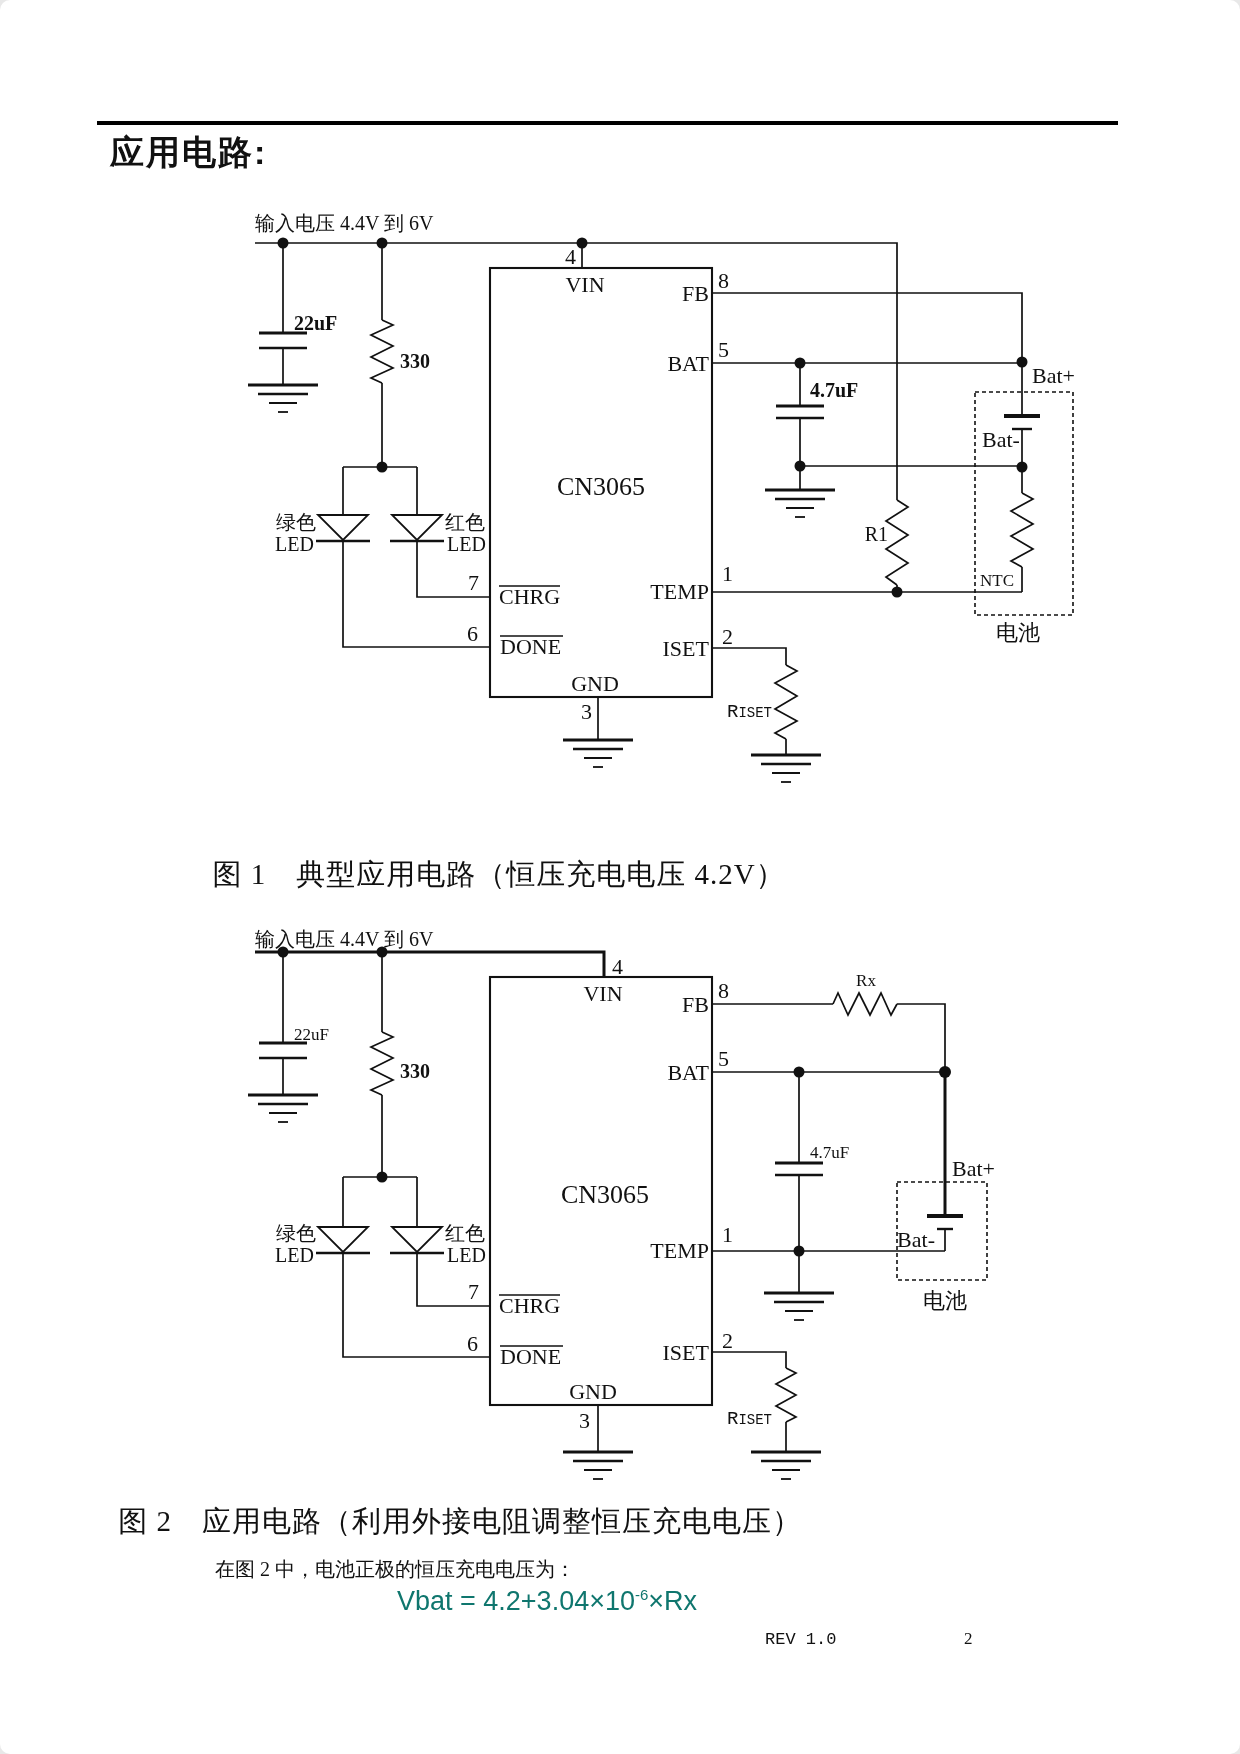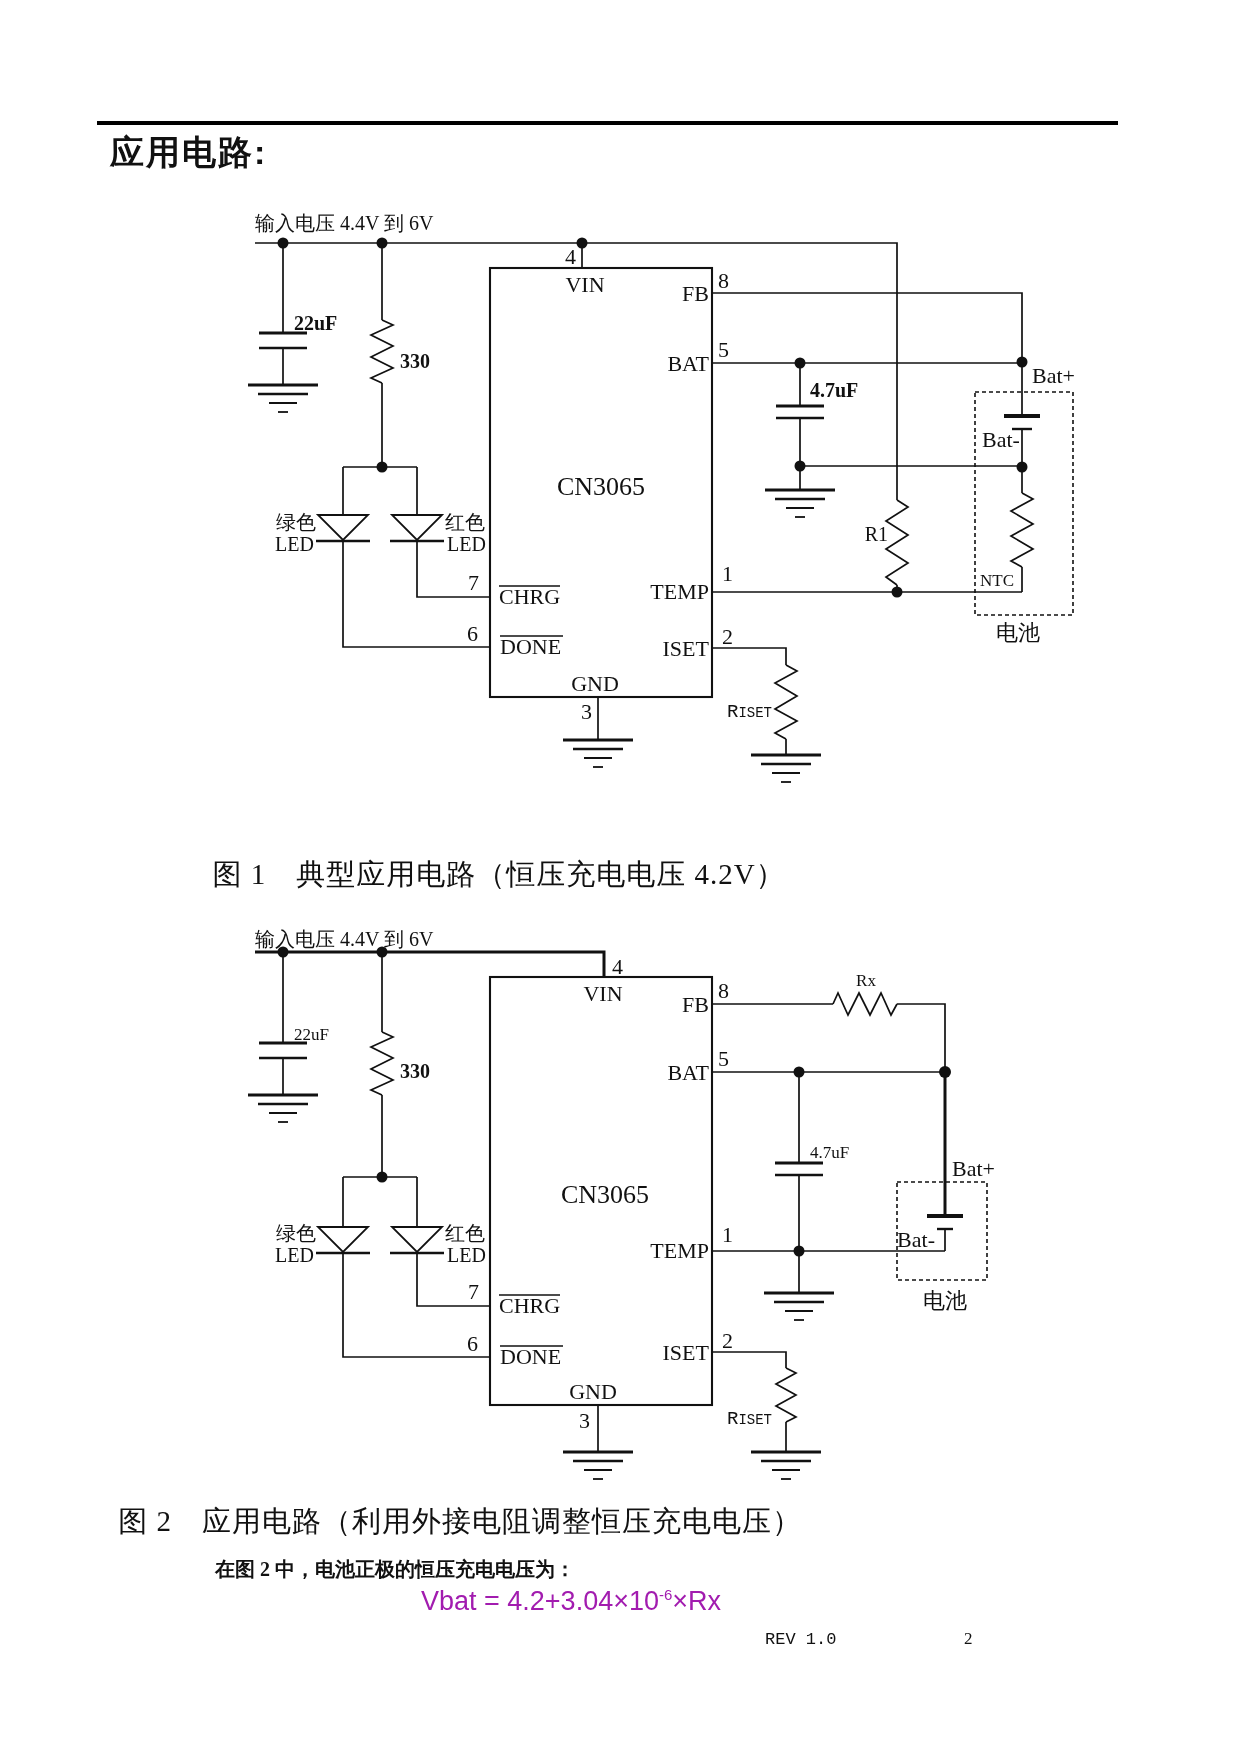--- a/index.html
+++ b/index.html
@@ -1,17 +1,17 @@
 <!DOCTYPE html>
 <html><head>
 <meta charset="utf-8">
 <style>
   html,body{margin:0;padding:0;background:#e8e8e8;}
   .page{position:relative;width:1240px;height:1754px;background:#ffffff;margin:0 auto;
-        font-family:"Liberation Serif","DejaVu Serif",serif;color:#111;overflow:hidden;}
+        font-family:"Liberation Serif","DejaVu Serif",serif;color:#111;overflow:hidden;border-radius:10px;}
   .top-rule{position:absolute;left:97px;top:121px;width:1021px;height:4px;background:#000;}
   .heading{position:absolute;left:110px;top:130px;margin:0;font-size:34px;font-weight:bold;
            font-family:"Liberation Sans","DejaVu Sans",sans-serif;letter-spacing:2px;}
   svg.circ{position:absolute;left:0;}
   svg.circ text{font-family:"Liberation Serif","DejaVu Serif",serif;fill:#111;}
   .lbl20{font-size:20px;}
   .lbl22{font-size:22px;}
   .bold{font-weight:bold;}
   .mono{font-family:"Liberation Mono","DejaVu Sans Mono",monospace;font-size:17px;}
   .icname{font-size:26px;}
@@ -20,23 +20,23 @@
   .cjk{font-size:20px;}
   .wire{stroke:#111;stroke-width:1.7;fill:none;}
   .thick{stroke-width:3;}
   .icbox{stroke:#111;stroke-width:2.1;fill:none;}
   .dash{stroke:#111;stroke-width:1.6;fill:none;stroke-dasharray:4 3;}
   .dot{fill:#111;stroke:none;}
   .ledpoly{fill:#fff;stroke:#111;stroke-width:1.8;}
   .caption{position:absolute;text-align:center;font-size:29px;letter-spacing:1px;}
   .cap1{left:142px;top:855px;width:714px;}
   .cap2{left:100px;top:1502px;width:720px;}
-  .intro{position:absolute;left:215px;top:1556px;margin:0;font-size:20px;font-weight:bold;}
-  .formula{position:absolute;left:421px;top:1586px;font-size:27px;white-space:pre;
-           font-family:"Liberation Sans","DejaVu Sans",sans-serif;color:#a21caf;}
+  .intro{position:absolute;left:215px;top:1556px;margin:0;font-size:20px;}
+  .formula{position:absolute;left:397px;top:1586px;font-size:27px;white-space:pre;
+           font-family:"Liberation Sans","DejaVu Sans",sans-serif;color:#0f766e;}
   .formula sup{font-size:15px;vertical-align:super;}
   .foot{position:absolute;font-size:17px;}
   .foot-rev{left:765px;top:1630px;font-family:Liberation Mono, monospace;}
   .foot-page{left:964px;top:1629px;}
 </style>
 </head>
 <body>
 
 <div class="page">
 

